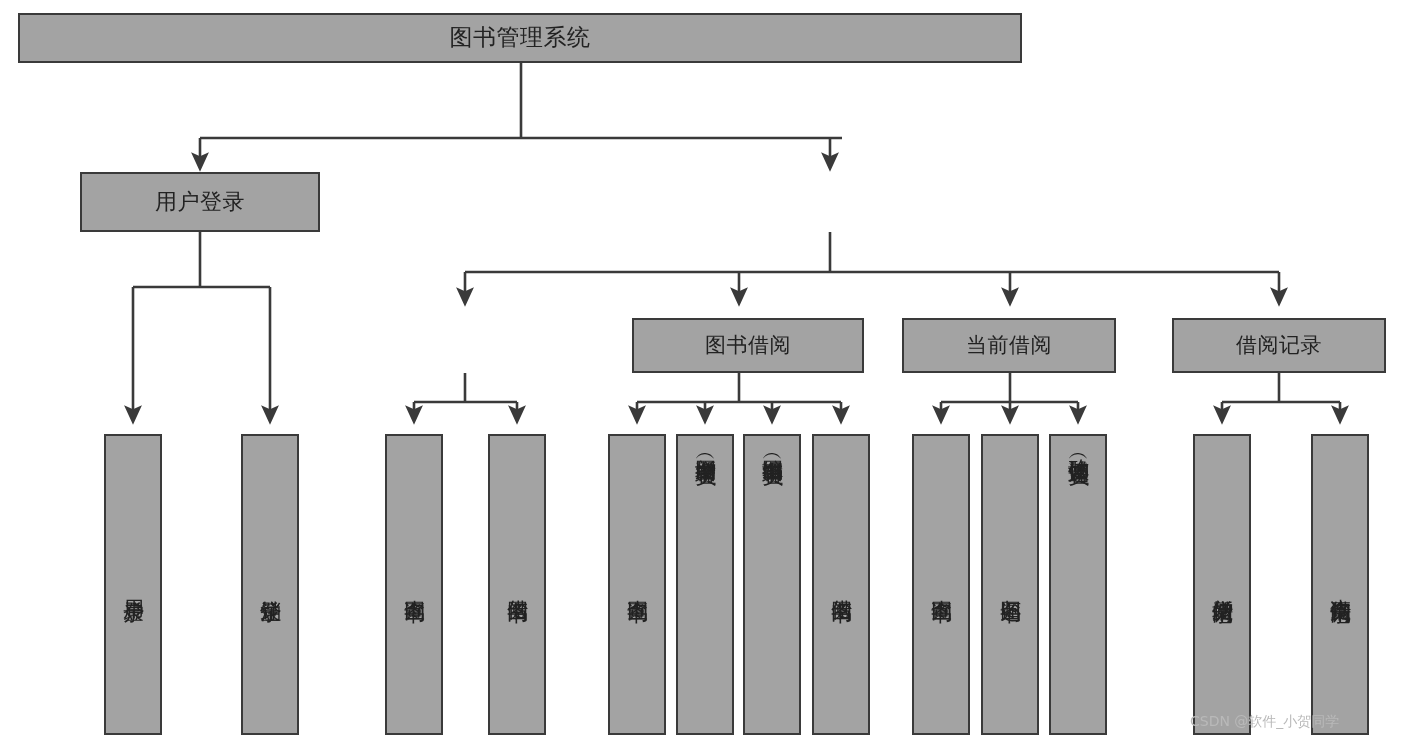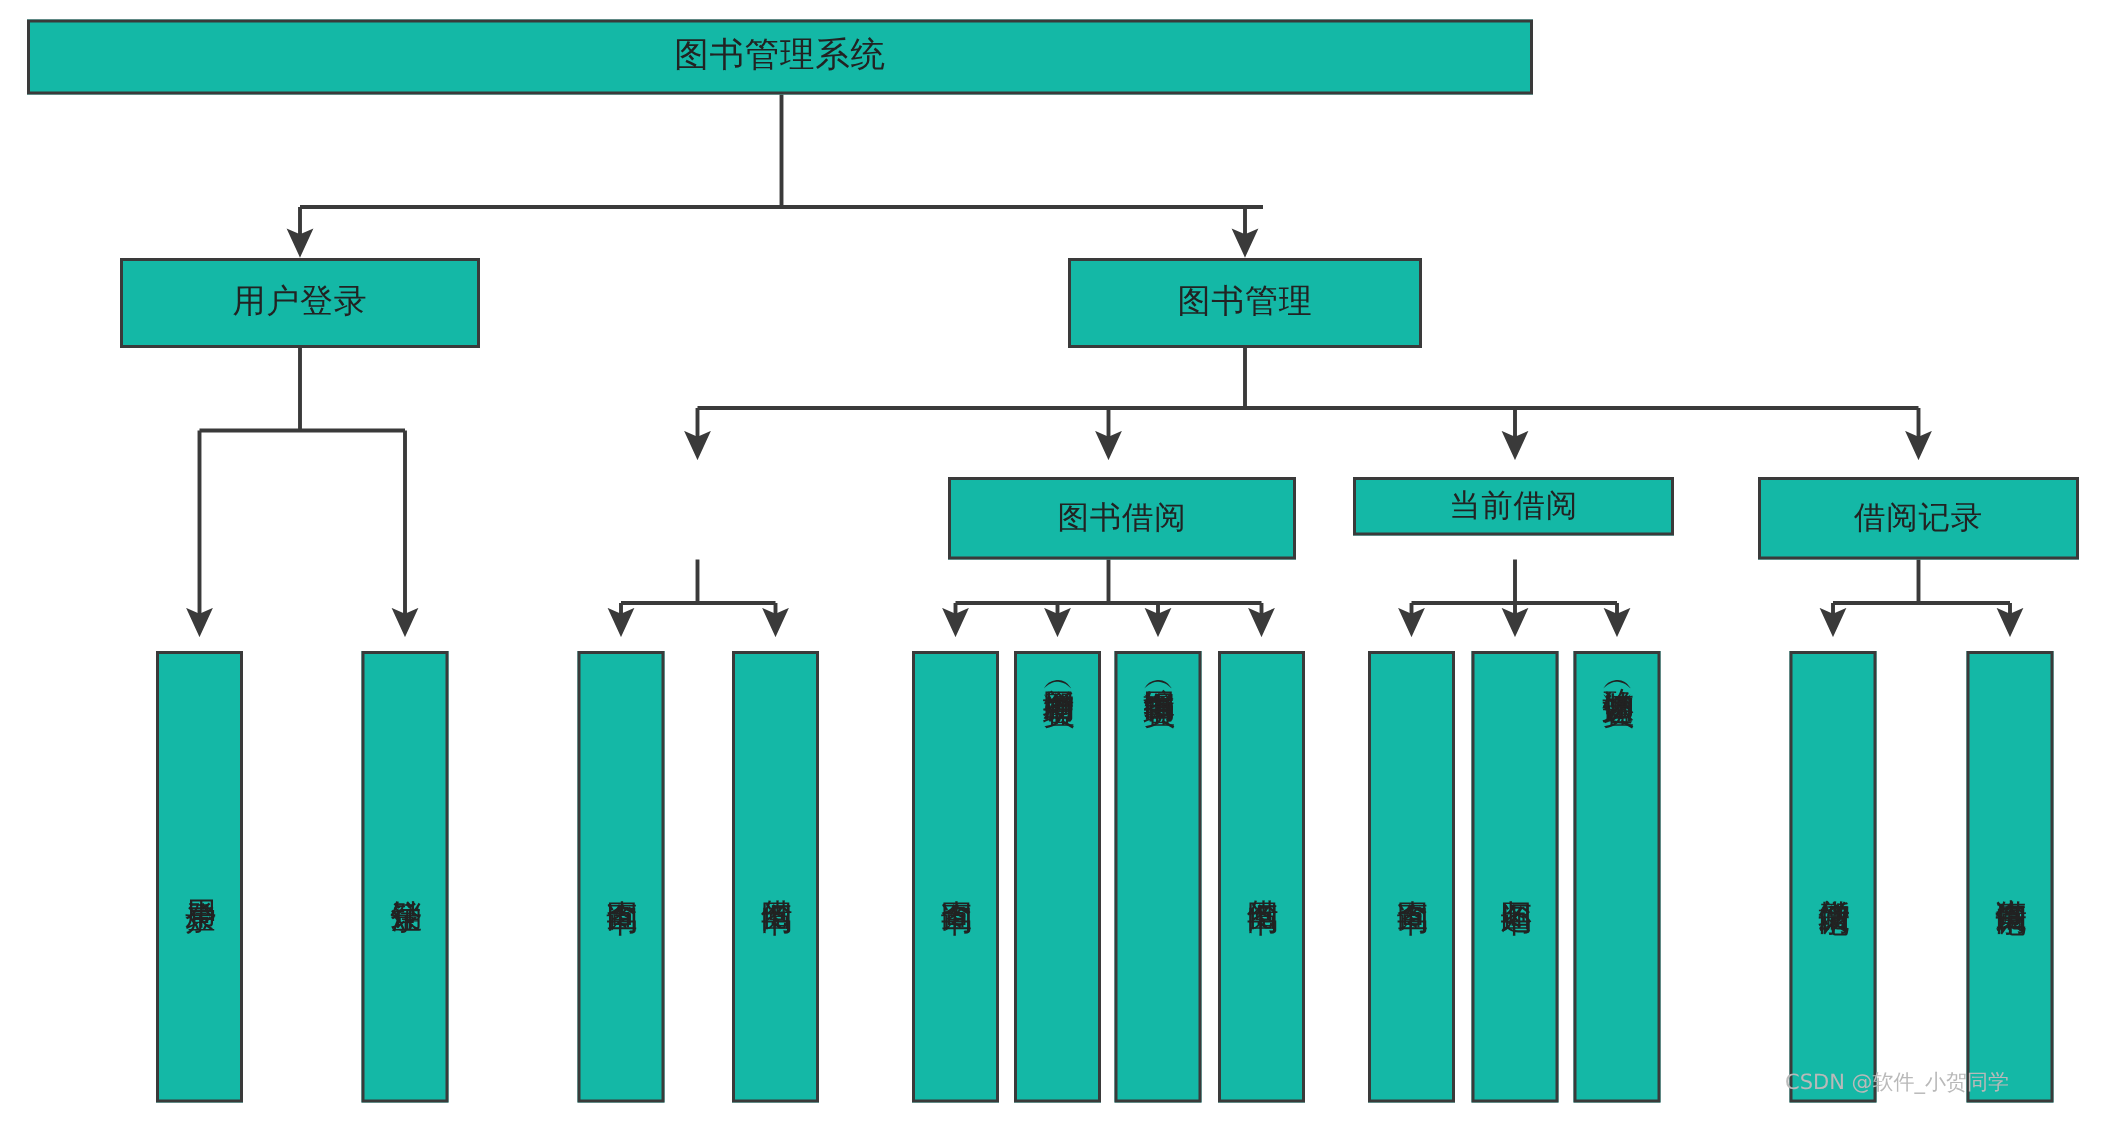--- a/index.html
+++ b/index.html
@@ -22,21 +22,21 @@
     position: absolute;
     left: 0;
     top: 0;
     width: 1405px;
     height: 747px;
     pointer-events: none;
   }
   .node {
     position: absolute;
     box-sizing: border-box;
-    background: #14b8a6;
+    background: #a3a3a3;
     border: 2px solid #3a3a3a;
     display: flex;
     align-items: center;
     justify-content: center;
     color: #222222;
     z-index: 2;
   }
   .node-label {
     display: block;
     text-align: center;
@@ -132,30 +132,27 @@
   </svg>
 
   <div class="node node-root" style="left:18px; top:13px; width:1004px; height:50px;">
     <span class="node-label">图书管理系统</span>
   </div>
 
   <div class="node node-branch" style="left:80px; top:172px; width:240px; height:60px;">
     <span class="node-label">用户登录</span>
   </div>
 
-  <div class="node node-branch" style="left:712px; top:172px; width:236px; height:60px;">
-    <span class="node-label">图书管理</span>
-  </div>
 
 
   <div class="node node-sub" style="left:632px; top:318px; width:232px; height:55px;">
     <span class="node-label">图书借阅</span>
   </div>
 
-  <div class="node node-sub" style="left:902px; top:318px; width:214px; height:39px;">
+  <div class="node node-sub" style="left:902px; top:318px; width:214px; height:55px;">
     <span class="node-label">当前借阅</span>
   </div>
 
   <div class="node node-sub" style="left:1172px; top:318px; width:214px; height:55px;">
     <span class="node-label">借阅记录</span>
   </div>
 
   <div class="node node-leaf" style="left:104px; top:434px; width:58px; height:301px;">
     <span class="node-label">用户登录</span>
   </div>

